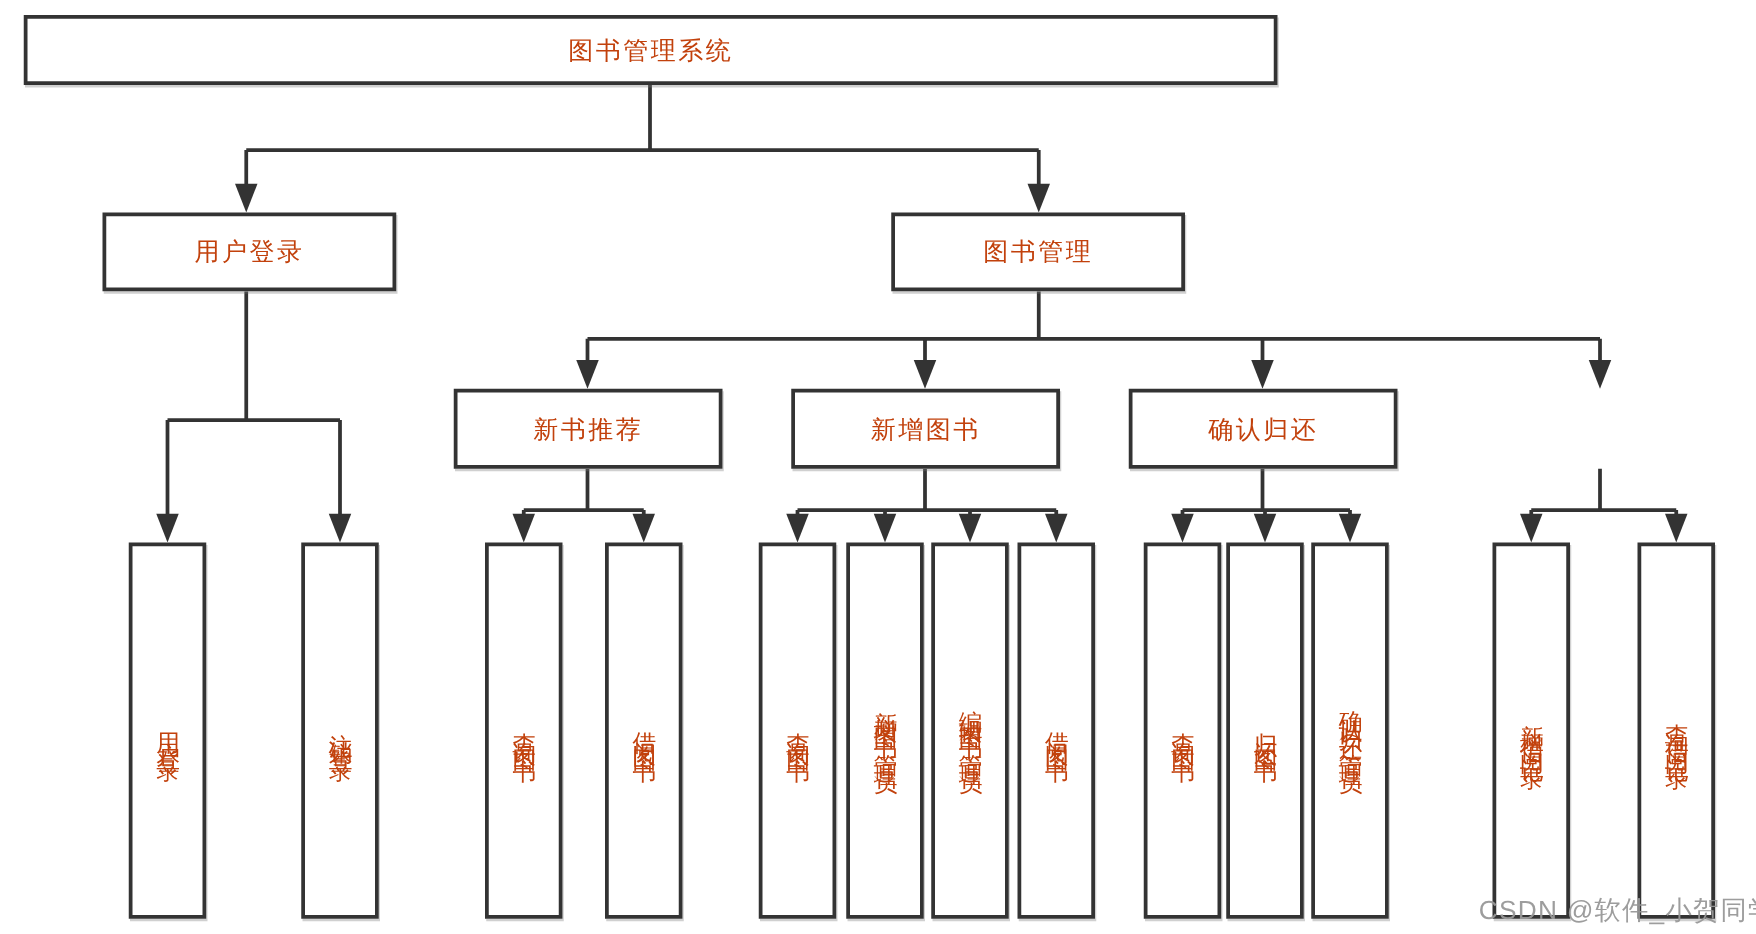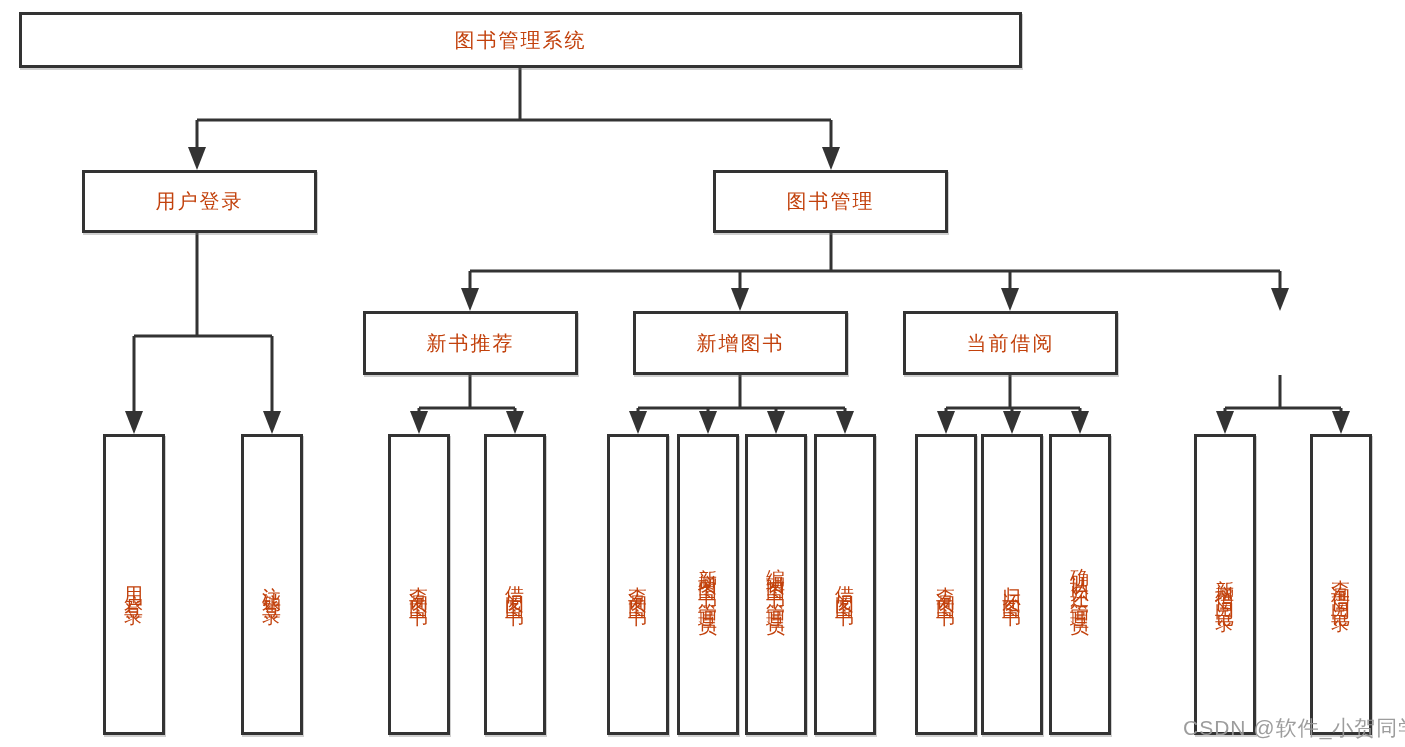--- a/index.html
+++ b/index.html
@@ -111,21 +111,21 @@
     </g>
   </svg>
 
   <div class="node hbox" style="left:19px; top:12px; width:1003px; height:56px;">图书管理系统</div>
 
   <div class="node hbox" style="left:82px; top:170px; width:235px; height:63px;">用户登录</div>
   <div class="node hbox" style="left:713px; top:170px; width:235px; height:63px;font-family:Liberation Mono, monospace;">图书管理</div>
 
   <div class="node hbox" style="left:363px; top:311px; width:215px; height:64px;">新书推荐</div>
   <div class="node hbox" style="left:633px; top:311px; width:215px; height:64px;">新增图书</div>
-  <div class="node hbox" style="left:903px; top:311px; width:215px; height:64px;">当前借阅</div>
+  <div class="node hbox" style="left:903px; top:311px; width:215px; height:64px;">确认归还</div>
 
   <div class="node vbox" style="left:103px;">
     <span class="vtext">用户登录</span>
   </div>
   <div class="node vbox" style="left:241px;">
     <span class="vtext">注销登录</span>
   </div>
 
   <div class="node vbox" style="left:388px;">
     <span class="vtext">查询图书</span>

